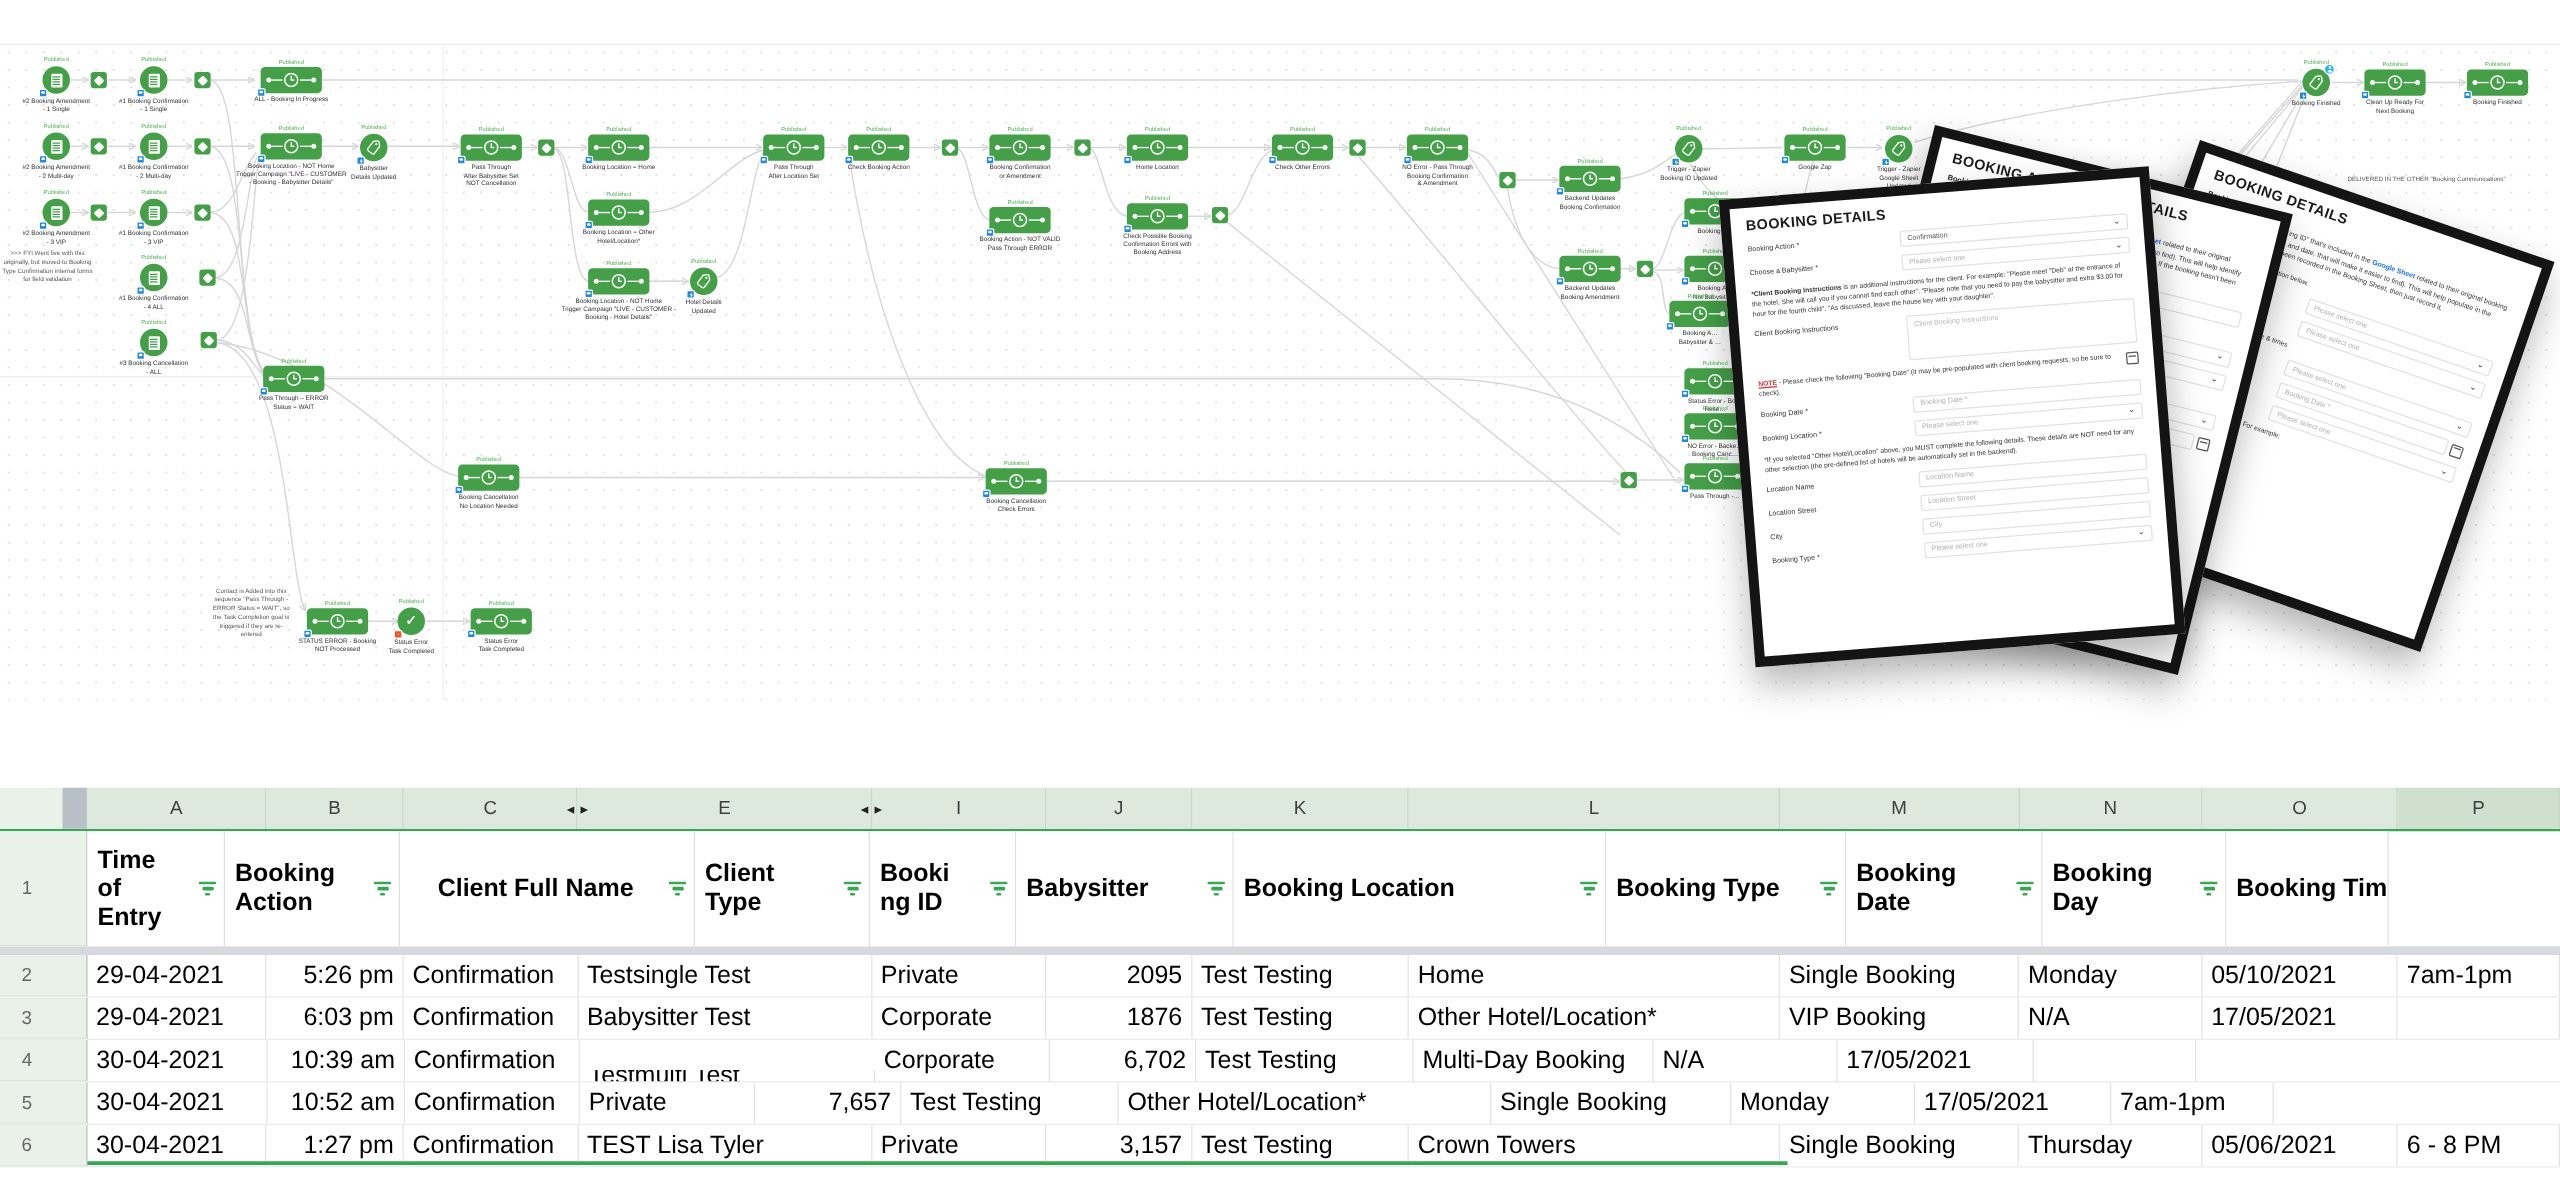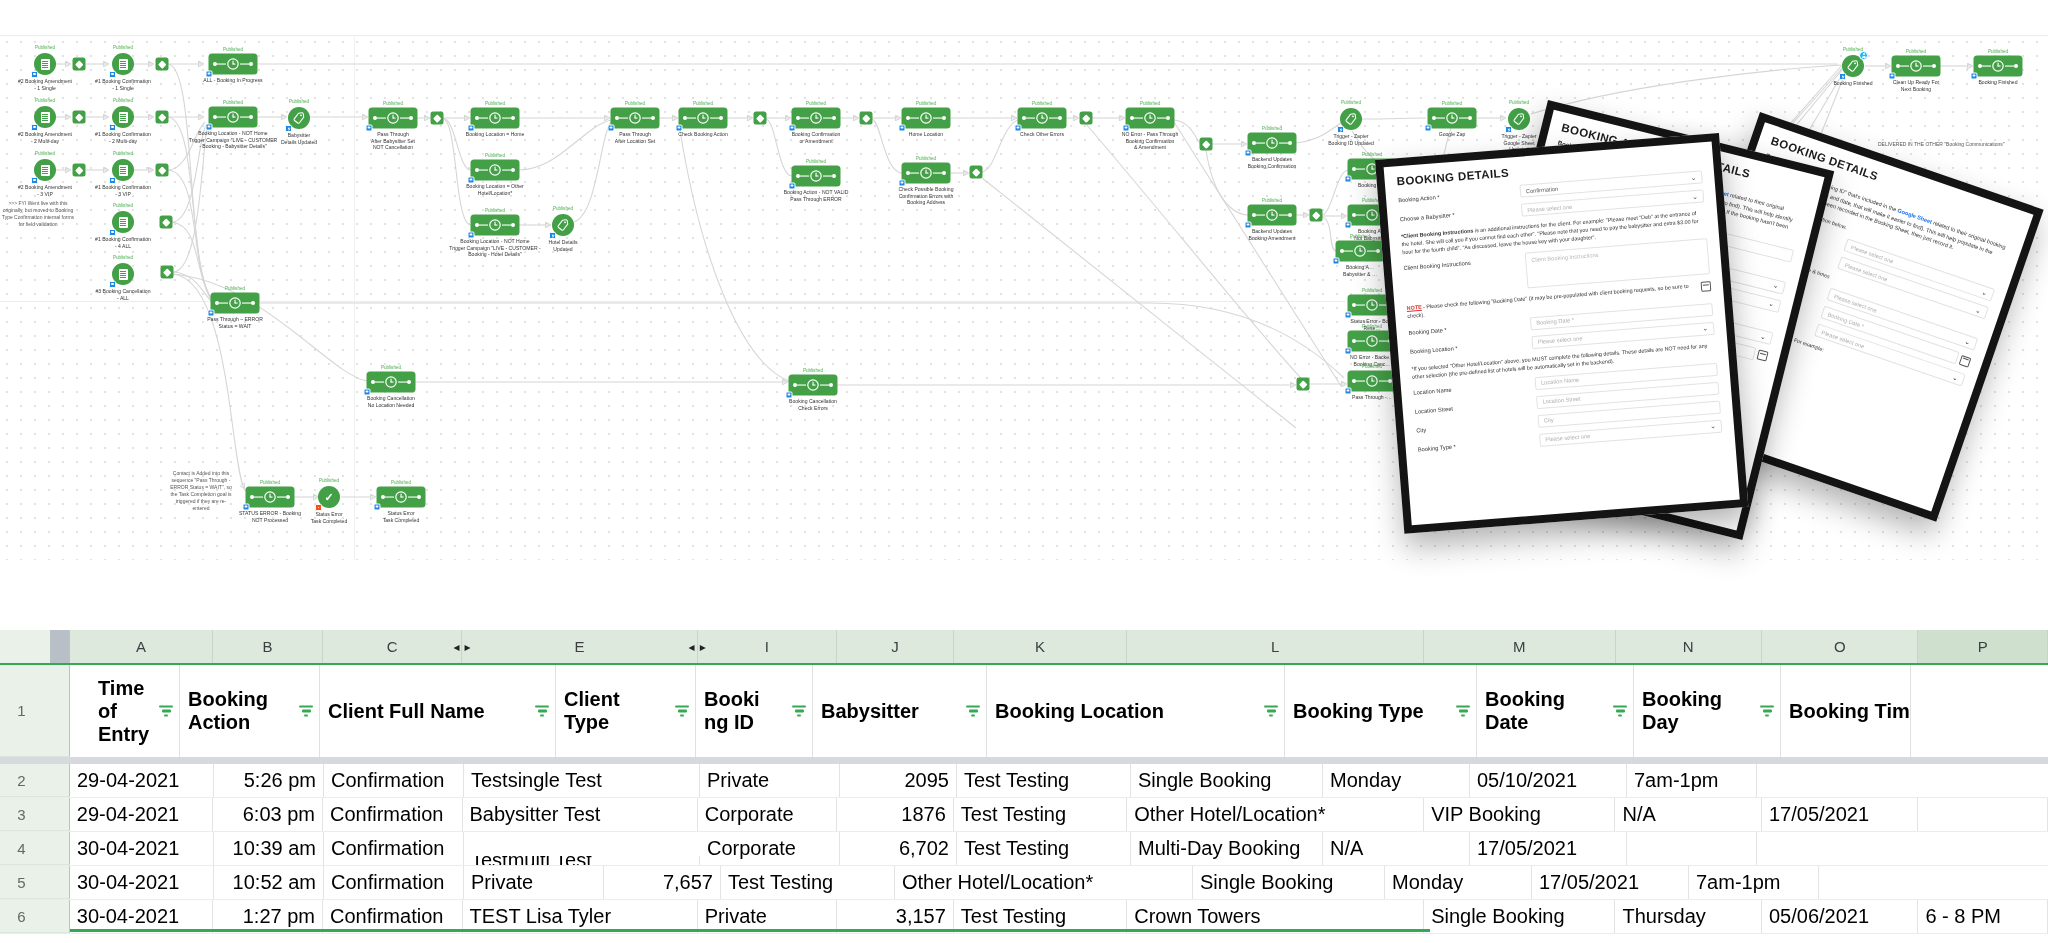--- a/index.html
+++ b/index.html
@@ -1080,37 +1080,37 @@
         </div>
         <div class="lcell" style="width: 157px;">
           <span>O</span>
         </div>
         <div class="lcell tint" style="width: 130px;">
           <span>P</span>
         </div>
       </div>
     <div class="srow headrow" id="headrow">
         <div class="numcell" style="width: 70px;">1</div>
-        <div class="hcell" style="width: 110px; justify-content: flex-end;">
+        <div class="hcell" style="width: 110px;">
           <span class="htext" style="max-width:55px">Time of Entry</span>
           <span class="filt">
             <i></i>
             <i></i>
             <i></i>
           </span>
         </div>
         <div class="hcell" style="width: 140px;">
           <span class="htext" style="max-width:80px">Booking Action</span>
           <span class="filt">
             <i></i>
             <i></i>
             <i></i>
           </span>
         </div>
-        <div class="hcell" style="width: 236px;">
+        <div class="hcell" style="width: 236px; justify-content: center;">
           <span class="htext">Client Full Name</span>
           <span class="filt">
             <i></i>
             <i></i>
             <i></i>
           </span>
         </div>
         <div class="hcell" style="width: 140px;">
           <span class="htext" style="max-width:60px">Client Type</span>
           <span class="filt">
@@ -1175,20 +1175,21 @@
     <div id="datarows">
         <div class="srow drow">
           <div class="numcell" style="width: 70px;">2</div>
           <div class="dcell" style="width: 144px;">29-04-2021</div>
           <div class="dcell right" style="width: 110px;">5:26 pm</div>
           <div class="dcell" style="width: 140px;">Confirmation</div>
           <div class="dcell" style="width: 236px;">Testsingle Test</div>
           <div class="dcell" style="width: 140px;">Private</div>
           <div class="dcell right" style="width: 117px;">2095</div>
           <div class="dcell" style="width: 174px;">Test Testing</div>
+          <div class="dcell" style="width: 298px;">Home</div>
           <div class="dcell" style="width: 192px;">Single Booking</div>
           <div class="dcell" style="width: 147px;">Monday</div>
           <div class="dcell" style="width: 157px;">05/10/2021</div>
           <div class="dcell" style="width: 130px;">7am-1pm</div>
         </div>
         <div class="srow drow">
           <div class="numcell" style="width: 70px;">3</div>
           <div class="dcell" style="width: 144px;">29-04-2021</div>
           <div class="dcell right" style="width: 110px;">6:03 pm</div>
           <div class="dcell" style="width: 140px;">Confirmation</div>

